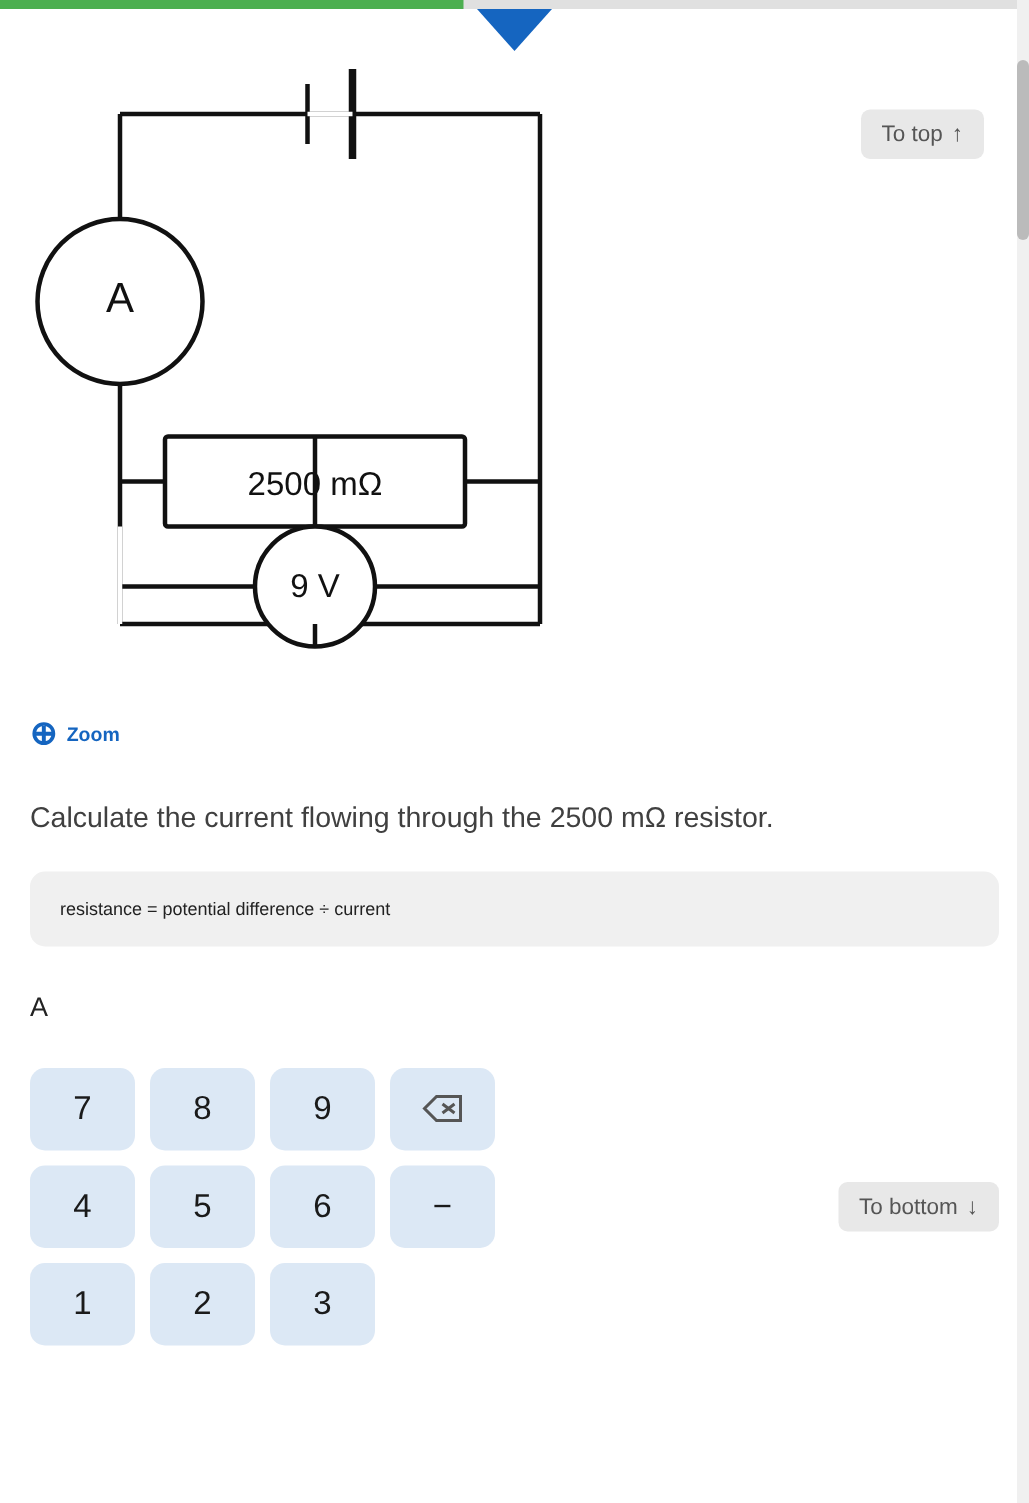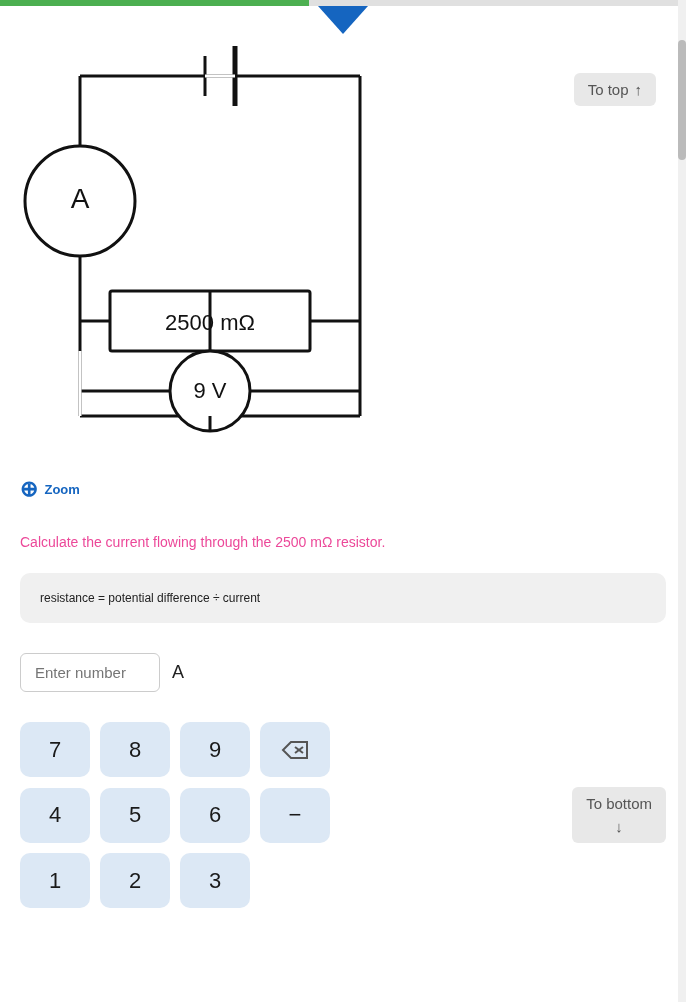--- a/index.html
+++ b/index.html
@@ -77,22 +77,22 @@
       font-weight: bold;
       cursor: pointer;
       display: flex;
       align-items: center;
       gap: 6px;
     }
 
     
     .question-text {
       padding: 10px 20px 20px 20px;
-      font-size: 14px;
-      color: #ec4899;
+      font-size: 19px;
+      color: #404040;
       line-height: 1.5;
     }
 
     
     .formula-box {
       margin: 0 20px 20px 20px;
       background: #f0f0f0;
       border-radius: 10px;
       padding: 18px 20px;
       font-size: 12px;
@@ -178,21 +178,20 @@
       border: none;
       border-radius: 6px;
       padding: 8px 14px;
       font-size: 15px;
       color: #555;
       cursor: pointer;
       display: flex;
       align-items: center;
       gap: 6px;
       margin-left: auto;
-      flex-direction: column;
     }
 
     
     .scrollbar-track {
       position: absolute;
       right: 0;
       top: 0;
       width: 8px;
       height: 100%;
       background: #f0f0f0;
@@ -271,21 +270,20 @@
 
 <div class="question-text">
   <span>Calculate the current flowing through the 2500 mΩ resistor.</span>
 </div>
 
 <div class="formula-box">
   <span>resistance = potential difference ÷ current</span>
 </div>
 
 <div class="input-area">
-  <input class="number-input" type="text" placeholder="Enter number" style="">
   <span class="unit-label">A</span>
 </div>
 
 <div class="keypad">
   <div class="keypad-row">
     <button class="key-btn">7</button>
     <button class="key-btn">8</button>
     <button class="key-btn">9</button>
     <button class="key-backspace">
       <svg width="28" height="20" viewBox="0 0 28 20" fill="none">

